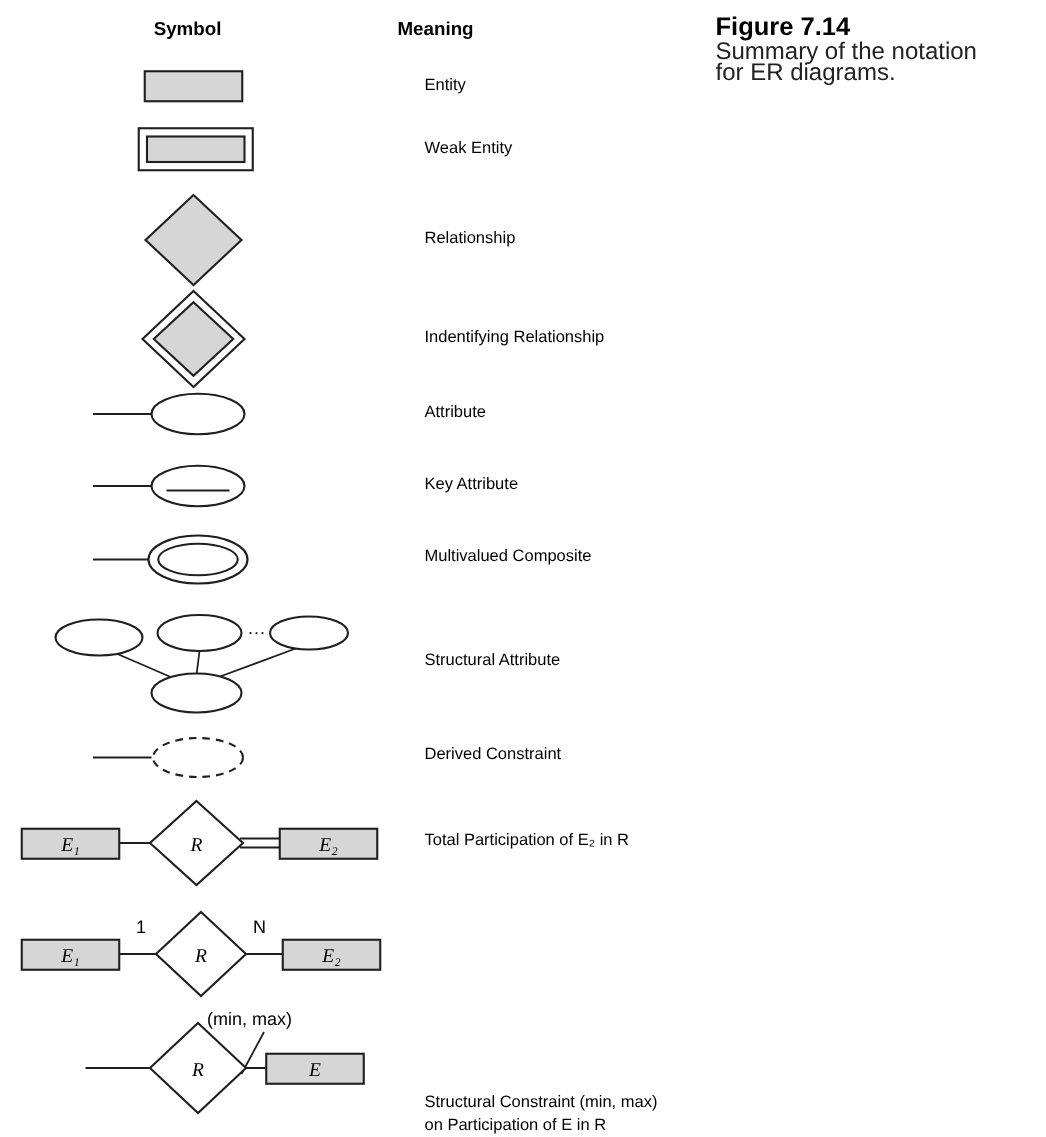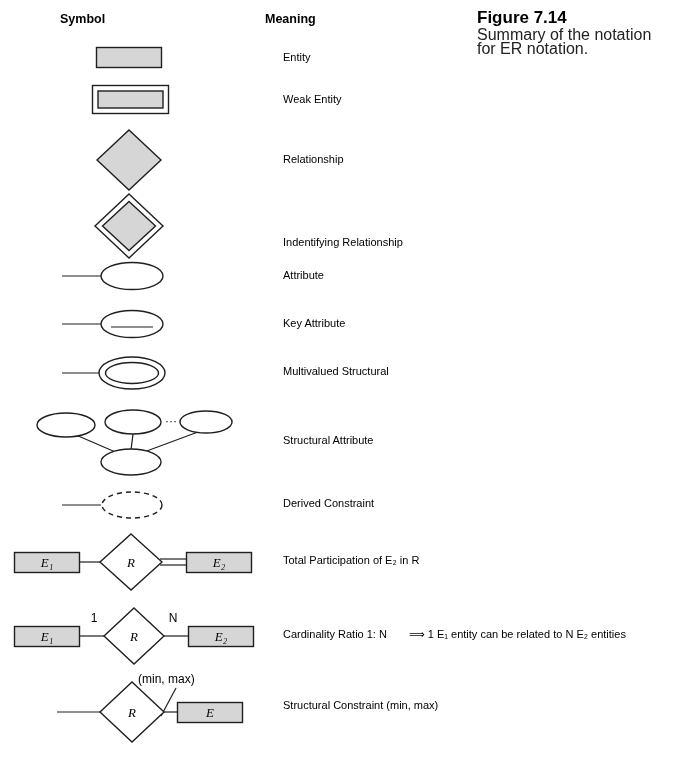--- a/index.html
+++ b/index.html
@@ -15,27 +15,27 @@
   .ln{stroke:#1f1f1f;stroke-width:1.2px;fill:none;}
   .dashed{stroke-dasharray:5 4;}
   .sym-label{font-family:"Liberation Serif","DejaVu Serif",serif;font-style:italic;font-size:13px;fill:#000;text-anchor:middle;dominant-baseline:central;}
   .small-label{font-family:"Liberation Sans","DejaVu Sans",sans-serif;font-size:12px;fill:#000;text-anchor:middle;}
 </style>
 </head>
 <body>
 
 <div id="canvas">
 
-  <div class="col-header" style="left:60px;top:12px;width:130px;text-align:left">Symbol</div>
+  <div class="col-header" style="left:60px;top:12px;width:130px;text-align:center">Symbol</div>
   <div class="col-header" style="left:265px;top:12px">Meaning</div>
 
   <div class="abs" style="left:477px;top:8px">
     <div class="fig-title">Figure 7.14</div>
     <div class="fig-cap">Summary of the notation</div>
-    <div class="fig-cap">for ER notation.</div>
+    <div class="fig-cap">for ER diagrams.</div>
   </div>
 
   <svg class="abs" style="left:95px;top:46px" width="70" height="24">
     <rect x="1.5" y="1.5" width="65" height="20" class="shape"></rect>
   </svg>
   <div class="meaning" style="top:51px">Entity</div>
 
   <svg class="abs" style="left:91px;top:84px" width="80" height="32">
     <rect x="1.5" y="1.5" width="76" height="28" class="shape-w"></rect>
     <rect x="7" y="7" width="65" height="17" class="shape"></rect>
@@ -44,41 +44,41 @@
 
   <svg class="abs" style="left:95px;top:128px" width="68" height="64">
     <polygon points="34,2 66,32 34,62 2,32" class="shape"></polygon>
   </svg>
   <div class="meaning" style="top:153px">Relationship</div>
 
   <svg class="abs" style="left:93px;top:192px" width="72" height="68">
     <polygon points="36,2 70,34 36,66 2,34" class="shape-w"></polygon>
     <polygon points="36,9.5 62.5,34 36,58.5 9.5,34" class="shape"></polygon>
   </svg>
-  <div class="meaning" style="top:236px">Indentifying Relationship</div>
+  <div class="meaning" style="top:219px">Indentifying Relationship</div>
 
   <svg class="abs" style="left:60px;top:260px" width="108" height="32">
     <line x1="2" y1="16" x2="41" y2="16" class="ln"></line>
     <ellipse cx="72" cy="16" rx="31" ry="13.5" class="shape-w"></ellipse>
   </svg>
   <div class="meaning" style="top:269px">Attribute</div>
 
   <svg class="abs" style="left:60px;top:308px" width="108" height="32">
     <line x1="2" y1="16" x2="41" y2="16" class="ln"></line>
     <ellipse cx="72" cy="16" rx="31" ry="13.5" class="shape-w"></ellipse>
     <line x1="51" y1="19" x2="93" y2="19" class="ln"></line>
   </svg>
   <div class="meaning" style="top:317px">Key Attribute</div>
 
   <svg class="abs" style="left:60px;top:354px" width="112" height="38">
     <line x1="2" y1="19" x2="39" y2="19" class="ln"></line>
     <ellipse cx="72" cy="19" rx="33" ry="16" class="shape-w"></ellipse>
     <ellipse cx="72" cy="19" rx="26.5" ry="10.5" class="shape-w"></ellipse>
   </svg>
-  <div class="meaning" style="top:365px">Multivalued Structural</div>
+  <div class="meaning" style="top:365px">Multivalued Composite</div>
 
   <svg class="abs" style="left:28px;top:405px" width="235" height="75">
     <line x1="48" y1="30" x2="92" y2="49" class="ln"></line>
     <line x1="105" y1="29" x2="103" y2="45" class="ln"></line>
     <line x1="170" y1="27" x2="116" y2="47" class="ln"></line>
     <ellipse cx="38" cy="20" rx="29" ry="12" class="shape-w"></ellipse>
     <ellipse cx="105" cy="17" rx="28" ry="12" class="shape-w"></ellipse>
     <ellipse cx="178" cy="17" rx="26" ry="11" class="shape-w"></ellipse>
     <ellipse cx="103" cy="57" rx="30" ry="13" class="shape-w"></ellipse>
     <text x="143" y="20" class="small-label">···</text>
@@ -109,31 +109,29 @@
     <line x1="152" y1="32" x2="179" y2="32" class="ln"></line>
     <polygon points="124,4 154,32 124,60 94,32" class="shape-w"></polygon>
     <rect x="4.5" y="22.5" width="65" height="20" class="shape"></rect>
     <rect x="178.5" y="22.5" width="65" height="20" class="shape"></rect>
     <text x="37" y="32.5" class="sym-label">E₁</text>
     <text x="124" y="32.5" class="sym-label">R</text>
     <text x="211" y="32.5" class="sym-label">E₂</text>
     <text x="84" y="18" class="small-label">1</text>
     <text x="163" y="18" class="small-label">N</text>
   </svg>
-  <div class="meaning" style="top:628px">
-    <span>Cardinality Ratio 1: N</span><span style="margin-left:22px">⟹ 1 E₁ entity can be related to N E₂ entities</span>
-  </div>
 
   <svg class="abs" style="left:55px;top:680px" width="215" height="68">
     <line x1="2" y1="32" x2="45" y2="32" class="ln"></line>
     <line x1="109" y1="32" x2="122" y2="32" class="ln"></line>
     <line x1="121" y1="8" x2="106" y2="36" class="ln"></line>
     <polygon points="77,2 109,32 77,62 45,32" class="shape-w"></polygon>
     <rect x="122.5" y="22.5" width="65" height="20" class="shape"></rect>
     <text x="77" y="32.5" class="sym-label">R</text>
     <text x="155" y="32.5" class="sym-label">E</text>
   </svg>
   <div class="abs" style="left:138px;top:672px;font-size:12px">(min, max)</div>
-  <div class="meaning" style="top:698px;line-height:15px">
+  <div class="meaning" style="top:728px;line-height:15px">
     <span style="display:block">Structural Constraint (min, max)</span>
+    <span style="display:block">on Participation of E in R</span>
   </div>
 
 </div>
 
 </body></html>

